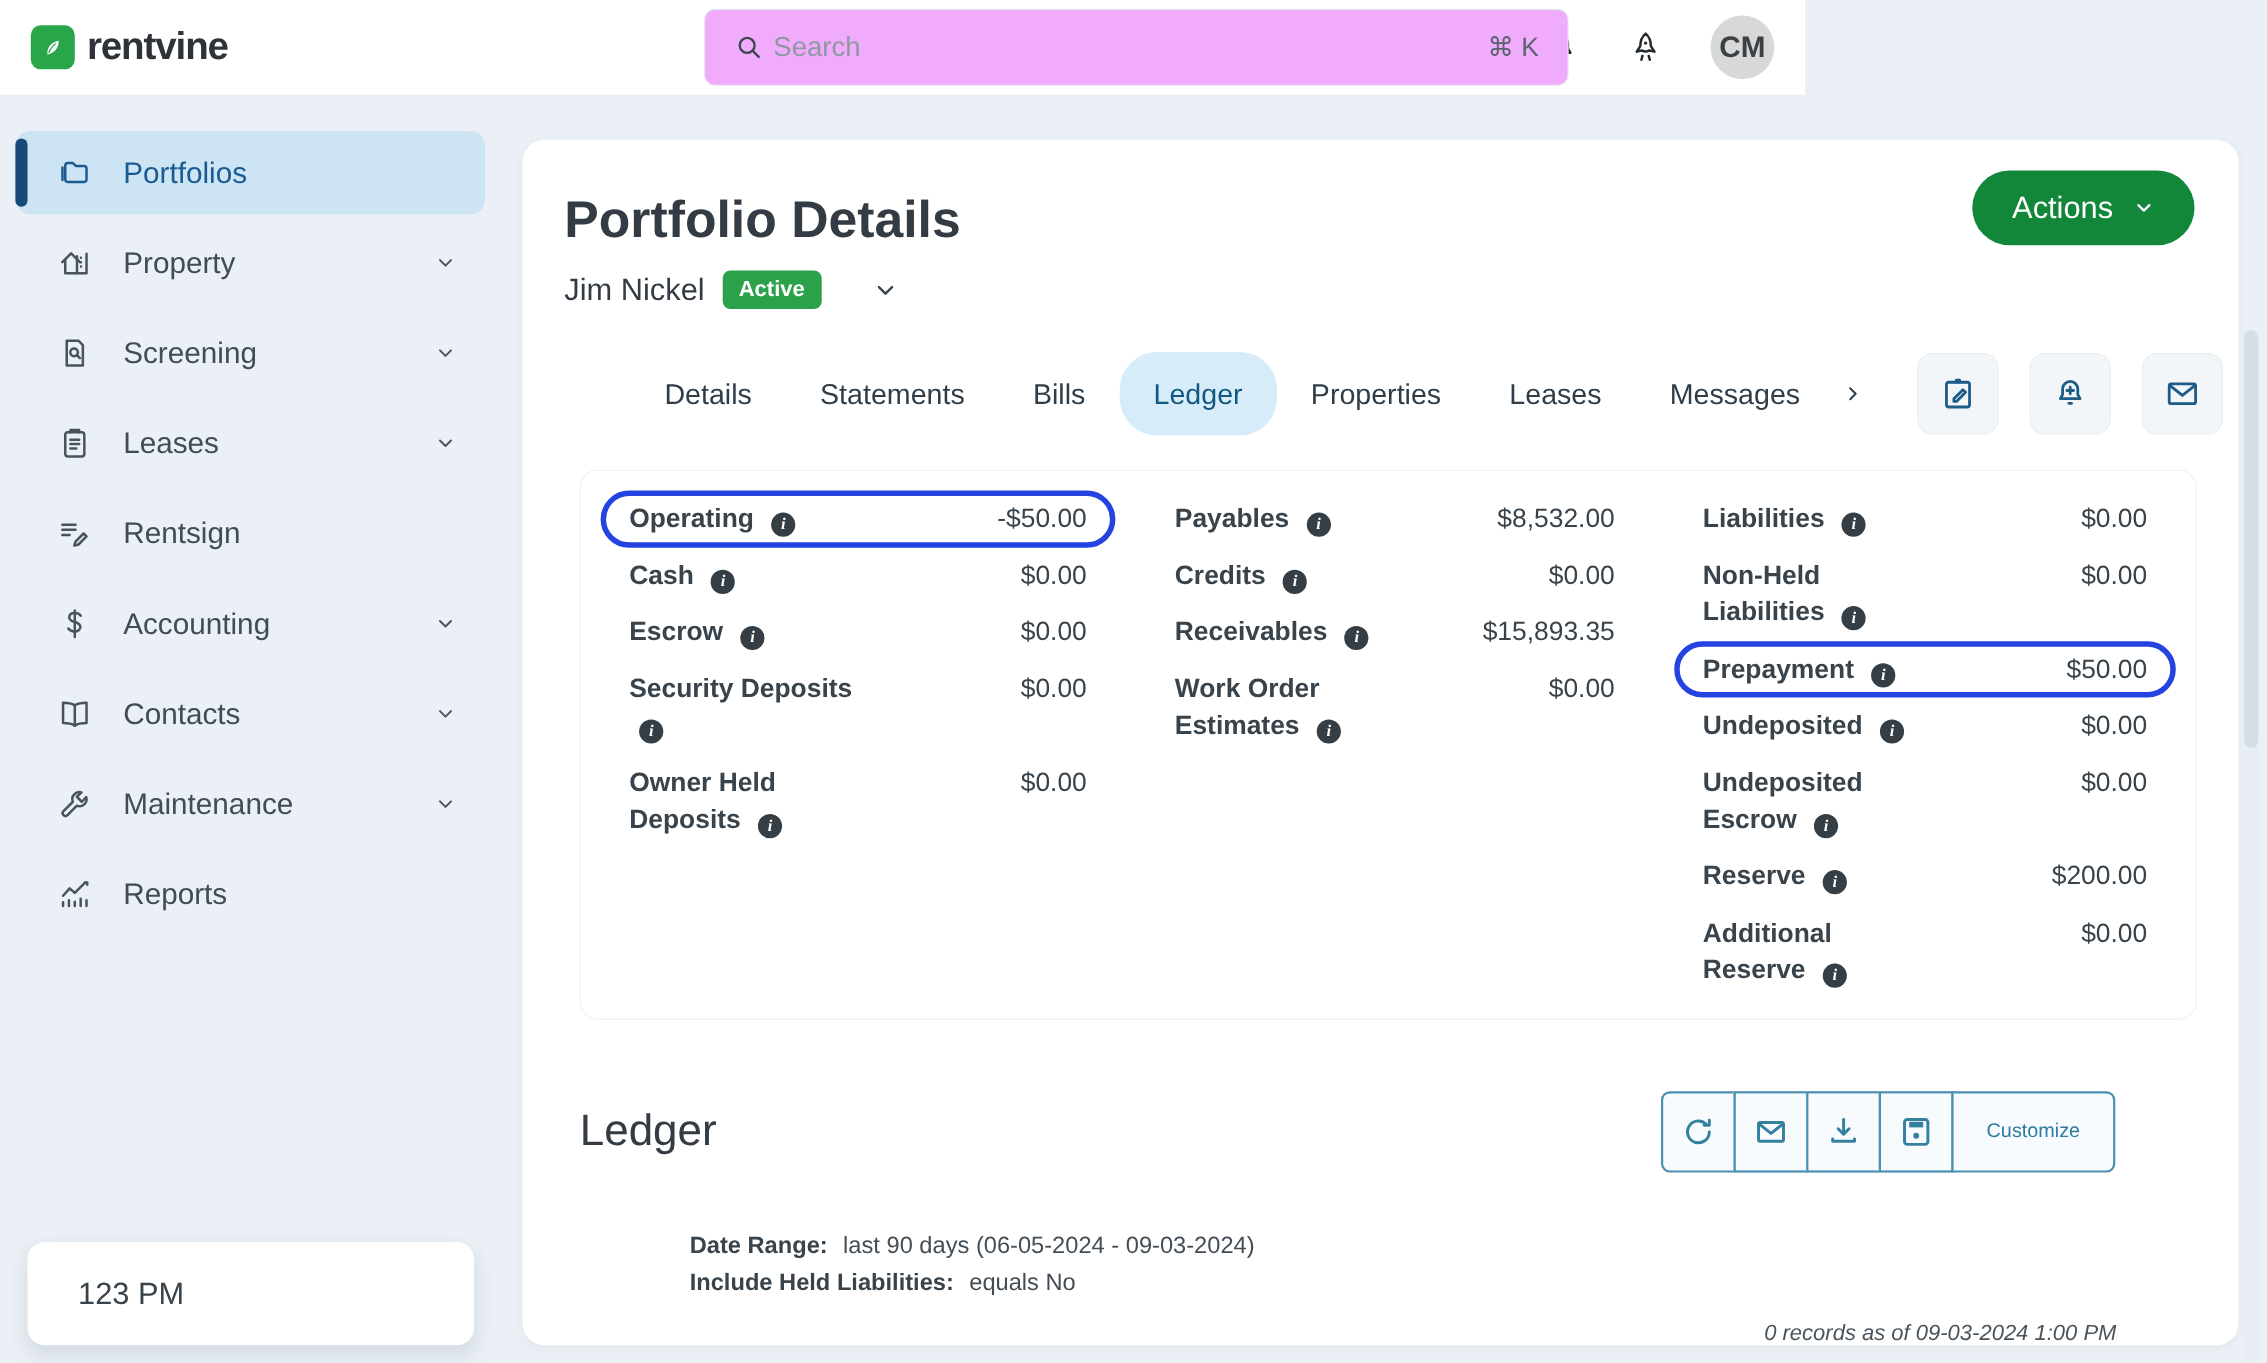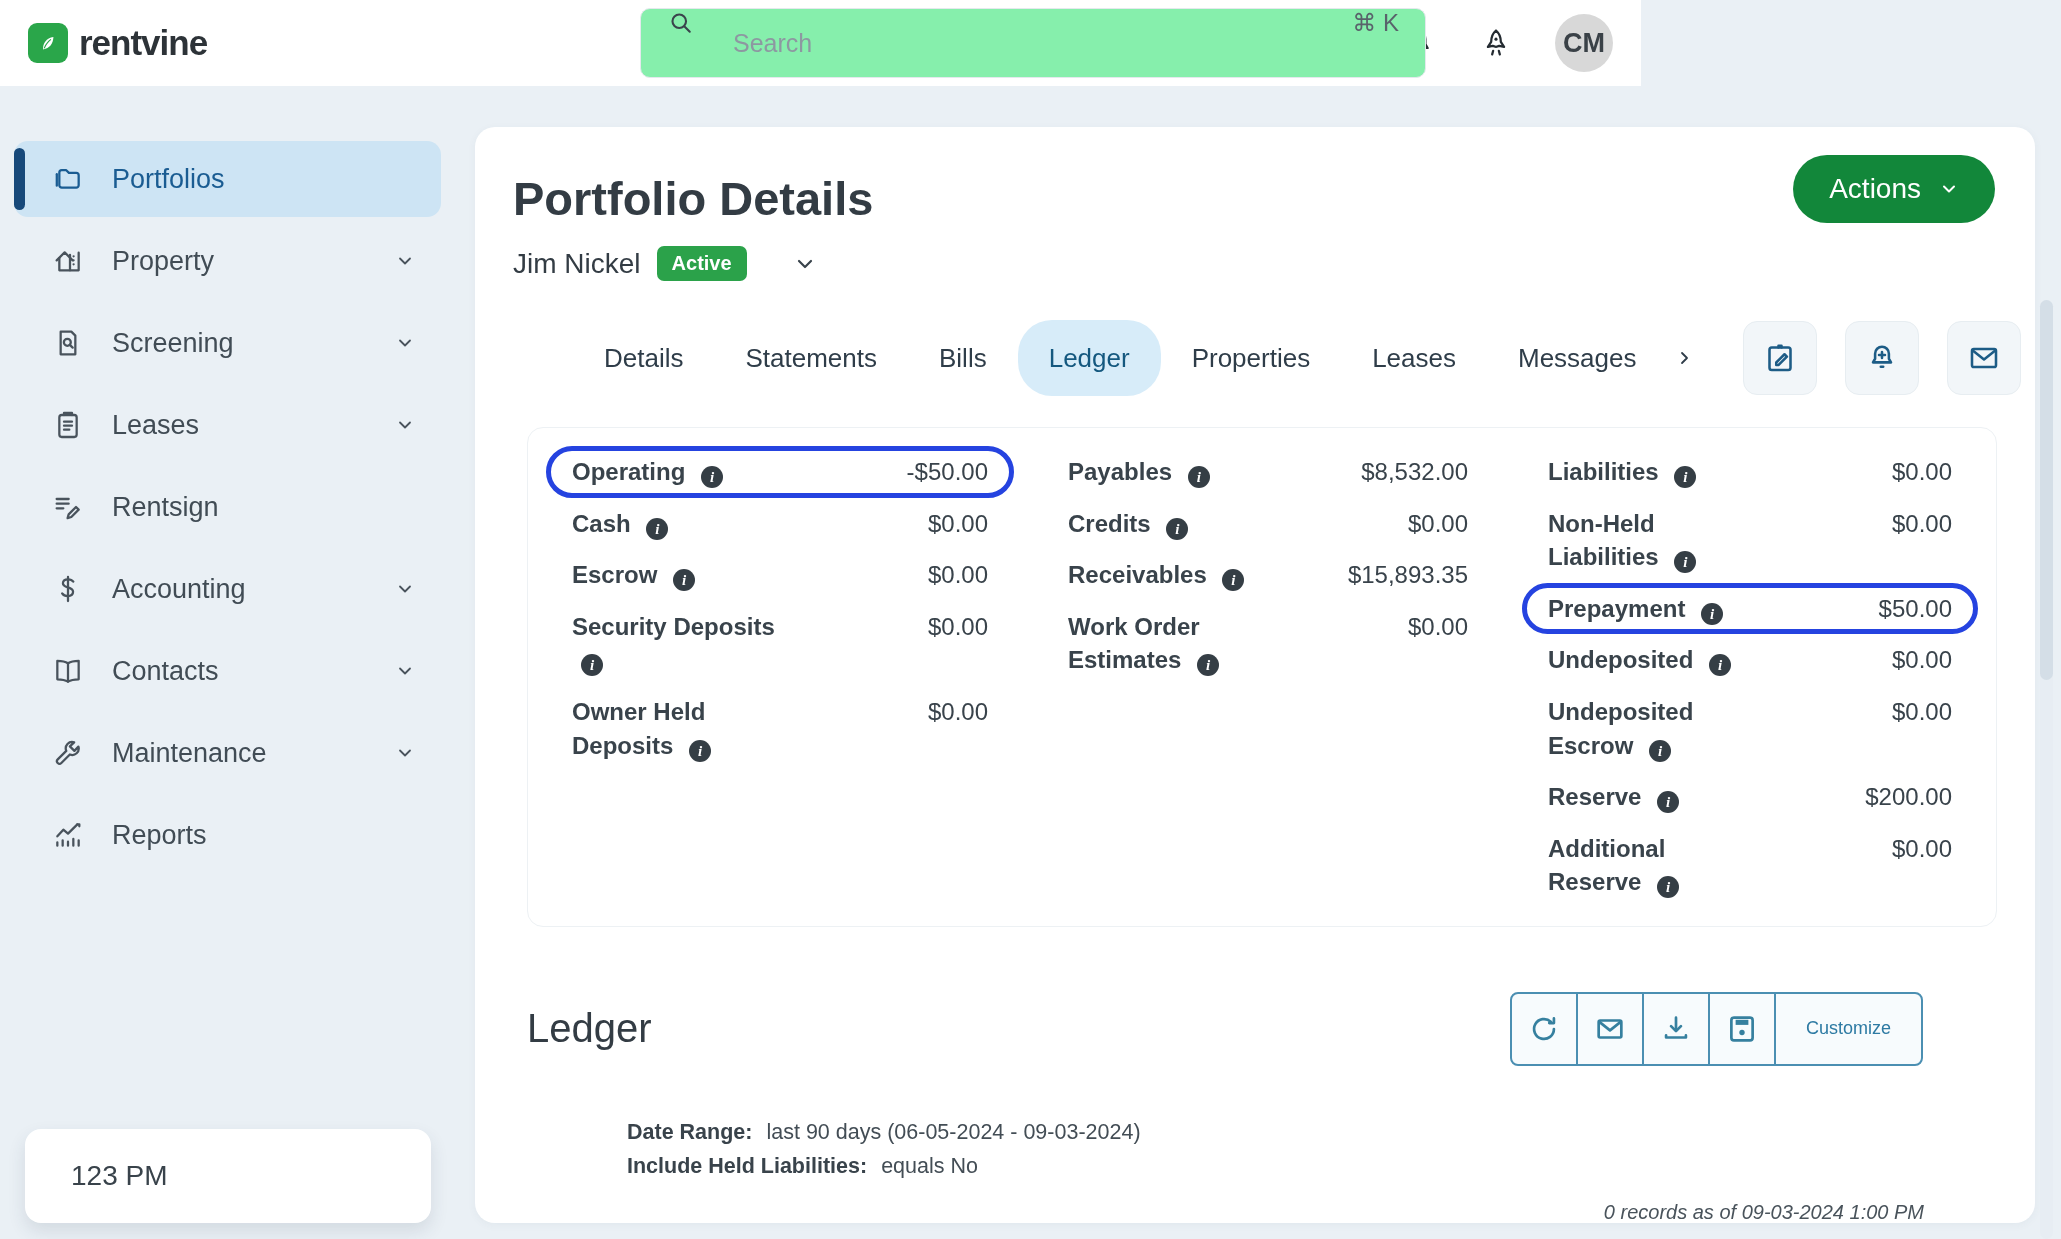--- a/index.html
+++ b/index.html
@@ -23,32 +23,32 @@
     background:#eaf0f5;color:var(--ink);
     font-family:"Liberation Sans","DejaVu Sans",sans-serif;
   }
   svg{display:block}
   
   .topbar{position:absolute;left:0;top:0;width:1641px;height:86px;background:#fff;z-index:6;
     display:flex;align-items:center;padding:0 28px;}
   .logo{display:flex;align-items:center;gap:11px}
   .logo-mark{width:40px;height:40px;border-radius:9px;background:var(--logo-green);display:grid;place-items:center}
   .logo-text{font-size:35px;font-weight:700;color:#2d3338;letter-spacing:-1px}
-  .search{position:absolute;left:640px;top:8px;width:786px;height:70px;background:#86efac;
-    border:1px solid #e4e9ed;border-radius:10px;display:flex;padding:0 26px;gap:36px}
+  .search{position:absolute;left:640px;top:8px;width:786px;height:70px;background:#f0abfc;
+    border:1px solid #e4e9ed;border-radius:10px;display:flex;align-items:center;padding:0 26px;gap:6px}
   .search input{flex:1;border:none;background:transparent;outline:none;font-size:25px;color:#39434b;
     font-family:"Liberation Sans","DejaVu Sans",sans-serif}
   .search input::placeholder{color:#8d98a1}
   .search .kbd{font-size:24px;color:#59636b;white-space:nowrap}
   .top-right{margin-left:auto;display:flex;align-items:center;gap:40px}
   .top-icon{width:38px;height:38px;display:grid;place-items:center;cursor:pointer}
   .avatar{width:58px;height:58px;border-radius:50%;background:#d8d8d8;display:grid;place-items:center;
     font-size:27px;font-weight:700;color:#3a4147;cursor:pointer}
   
-  .sidebar{position:absolute;left:0;top:98px;width:455px;bottom:0;padding:43px 14px}
+  .sidebar{position:absolute;left:0;top:76px;width:455px;bottom:0;padding:43px 14px}
   .side-item{position:relative;display:flex;align-items:center;height:76px;margin-bottom:6px;
     padding:0 26px 0 38px;border-radius:14px;font-size:27px;color:#414c55;cursor:pointer}
   .side-item .side-icon{width:32px;height:32px;margin-right:28px;color:#49535c}
   .side-item .side-label{flex:0 1 auto}
   .side-item .chev{margin-left:auto;color:#49535c}
   .side-item.active{background:var(--active-blue-bg);color:var(--active-blue-text)}
   .side-item.active .side-icon{color:var(--active-blue-text)}
   .side-item.active::before{content:"";position:absolute;left:0;top:7px;bottom:7px;width:11px;
     background:#17497a;border-radius:8px}
   .clock{position:absolute;left:25px;bottom:16px;width:406px;height:94px;background:#fff;border-radius:16px;

